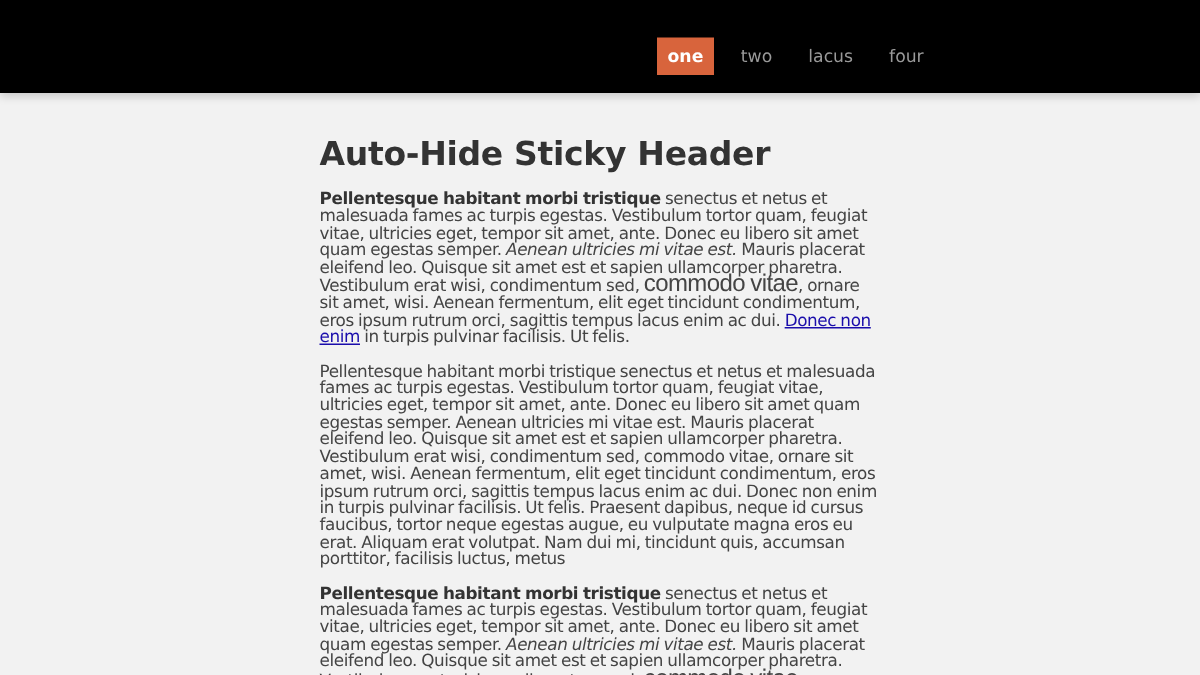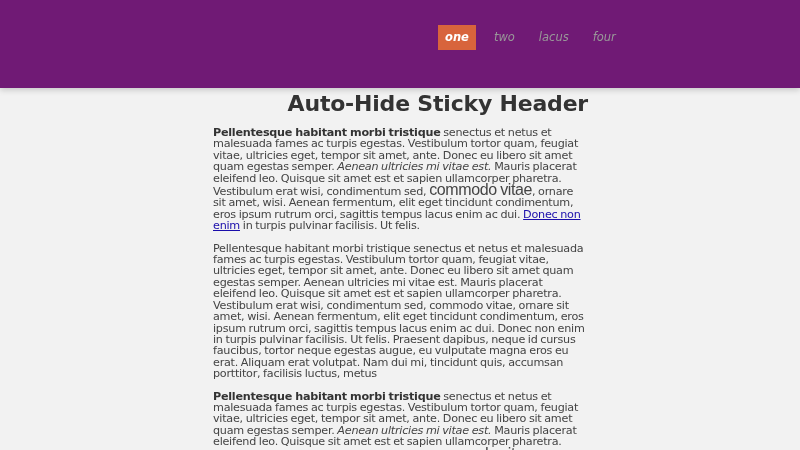--- a/index.html
+++ b/index.html
@@ -4,45 +4,44 @@
   <style>
     * { box-sizing: border-box; margin: 0; padding: 0; }
     html, body { width: 800px; height: 450px; overflow: hidden; }
     body {
       background: #f2f2f2;
       font-family: "DejaVu Sans", sans-serif;
       color: #333333;
       position: relative;
     }
     .header {
-      position: absolute; top: 0; left: 0; width: 800px; height: 88px;
-      background: #701a75;
+      position: absolute; top: 0; left: 0; width: 800px; height: 62px;
+      background: #000000;
       box-shadow: 0 2px 6px rgba(0,0,0,0.18);
       z-index: 2;
-      font-style: italic;
     }
     .nav {
       position: absolute; top: 25px; left: 438px;
       display: flex; align-items: center;
     }
     .nav a {
       display: block; height: 25px; line-height: 25px;
       font-size: 11.5px; color: #999999; text-decoration: none;
       padding: 0 6px; margin-right: 12px;
     }
     .nav a.active {
       background: #d8643c; color: #ffffff; font-weight: bold;
       padding: 0 7px;
     }
     .main {
       position: absolute; top: 88px; left: 213px; width: 375px;
     }
     h1 {
       font-size: 22px; font-weight: bold; color: #333333;
-      line-height: 32px; margin-bottom: 7px; letter-spacing: -0.2px; text-align: right;
+      line-height: 32px; margin-bottom: 7px; letter-spacing: -0.2px;
     }
     p {
       font-size: 11.2px; line-height: 11.4px; color: #444444;
       margin-bottom: 11px; letter-spacing: -0.25px; word-spacing: -0.5px;
     }
     p b { color: #333333; }
     p code {
       font-family: Liberation Sans, sans-serif; font-size: 16px;
       letter-spacing: -0.4px;
     }

